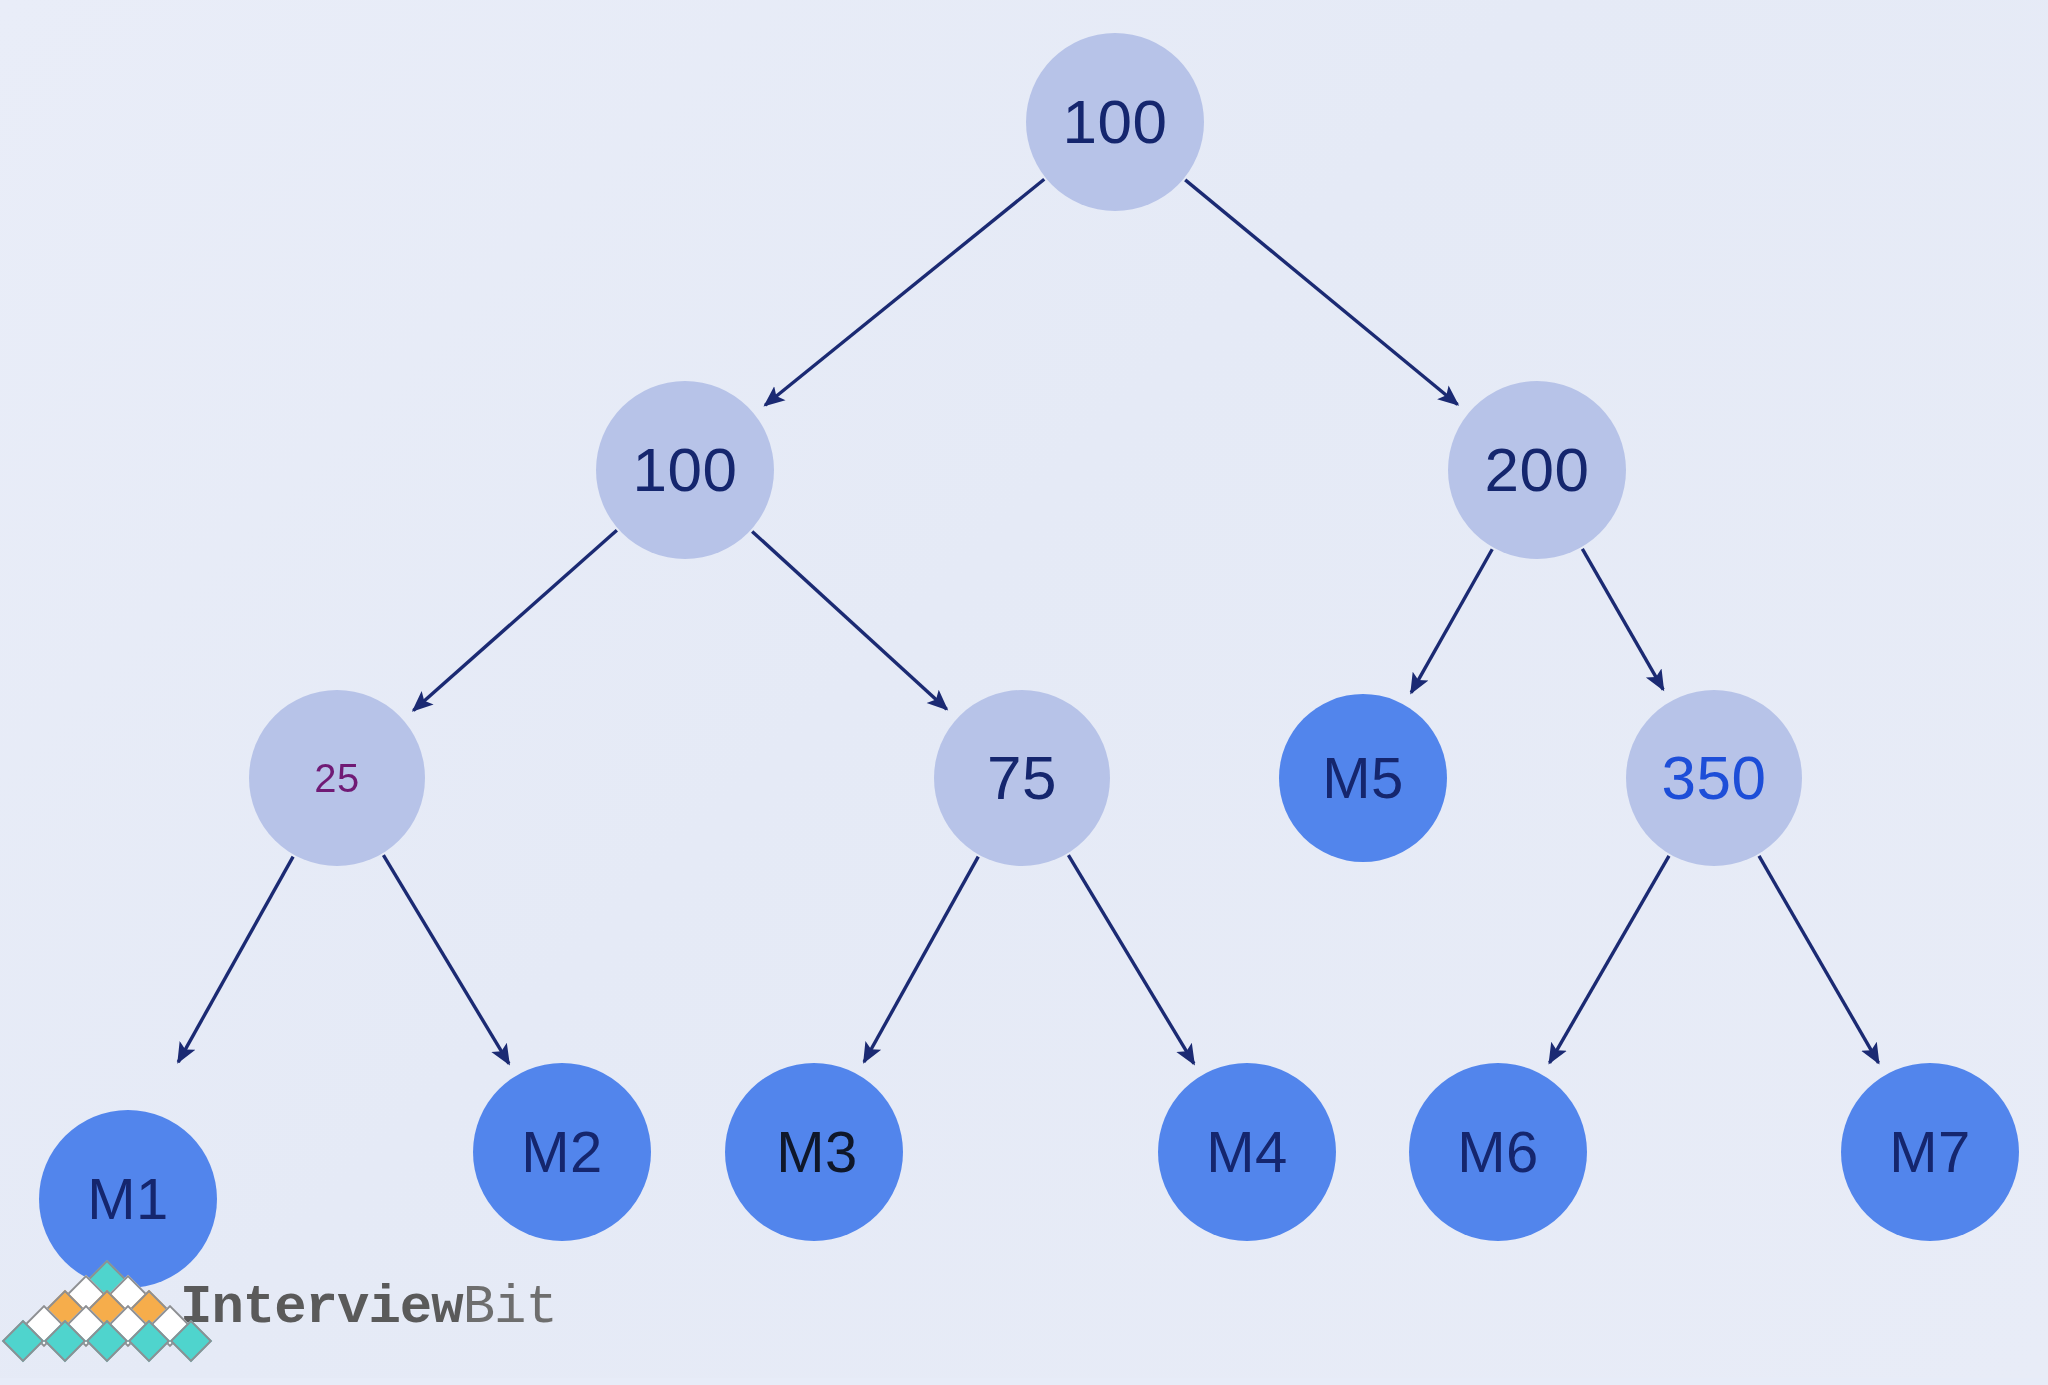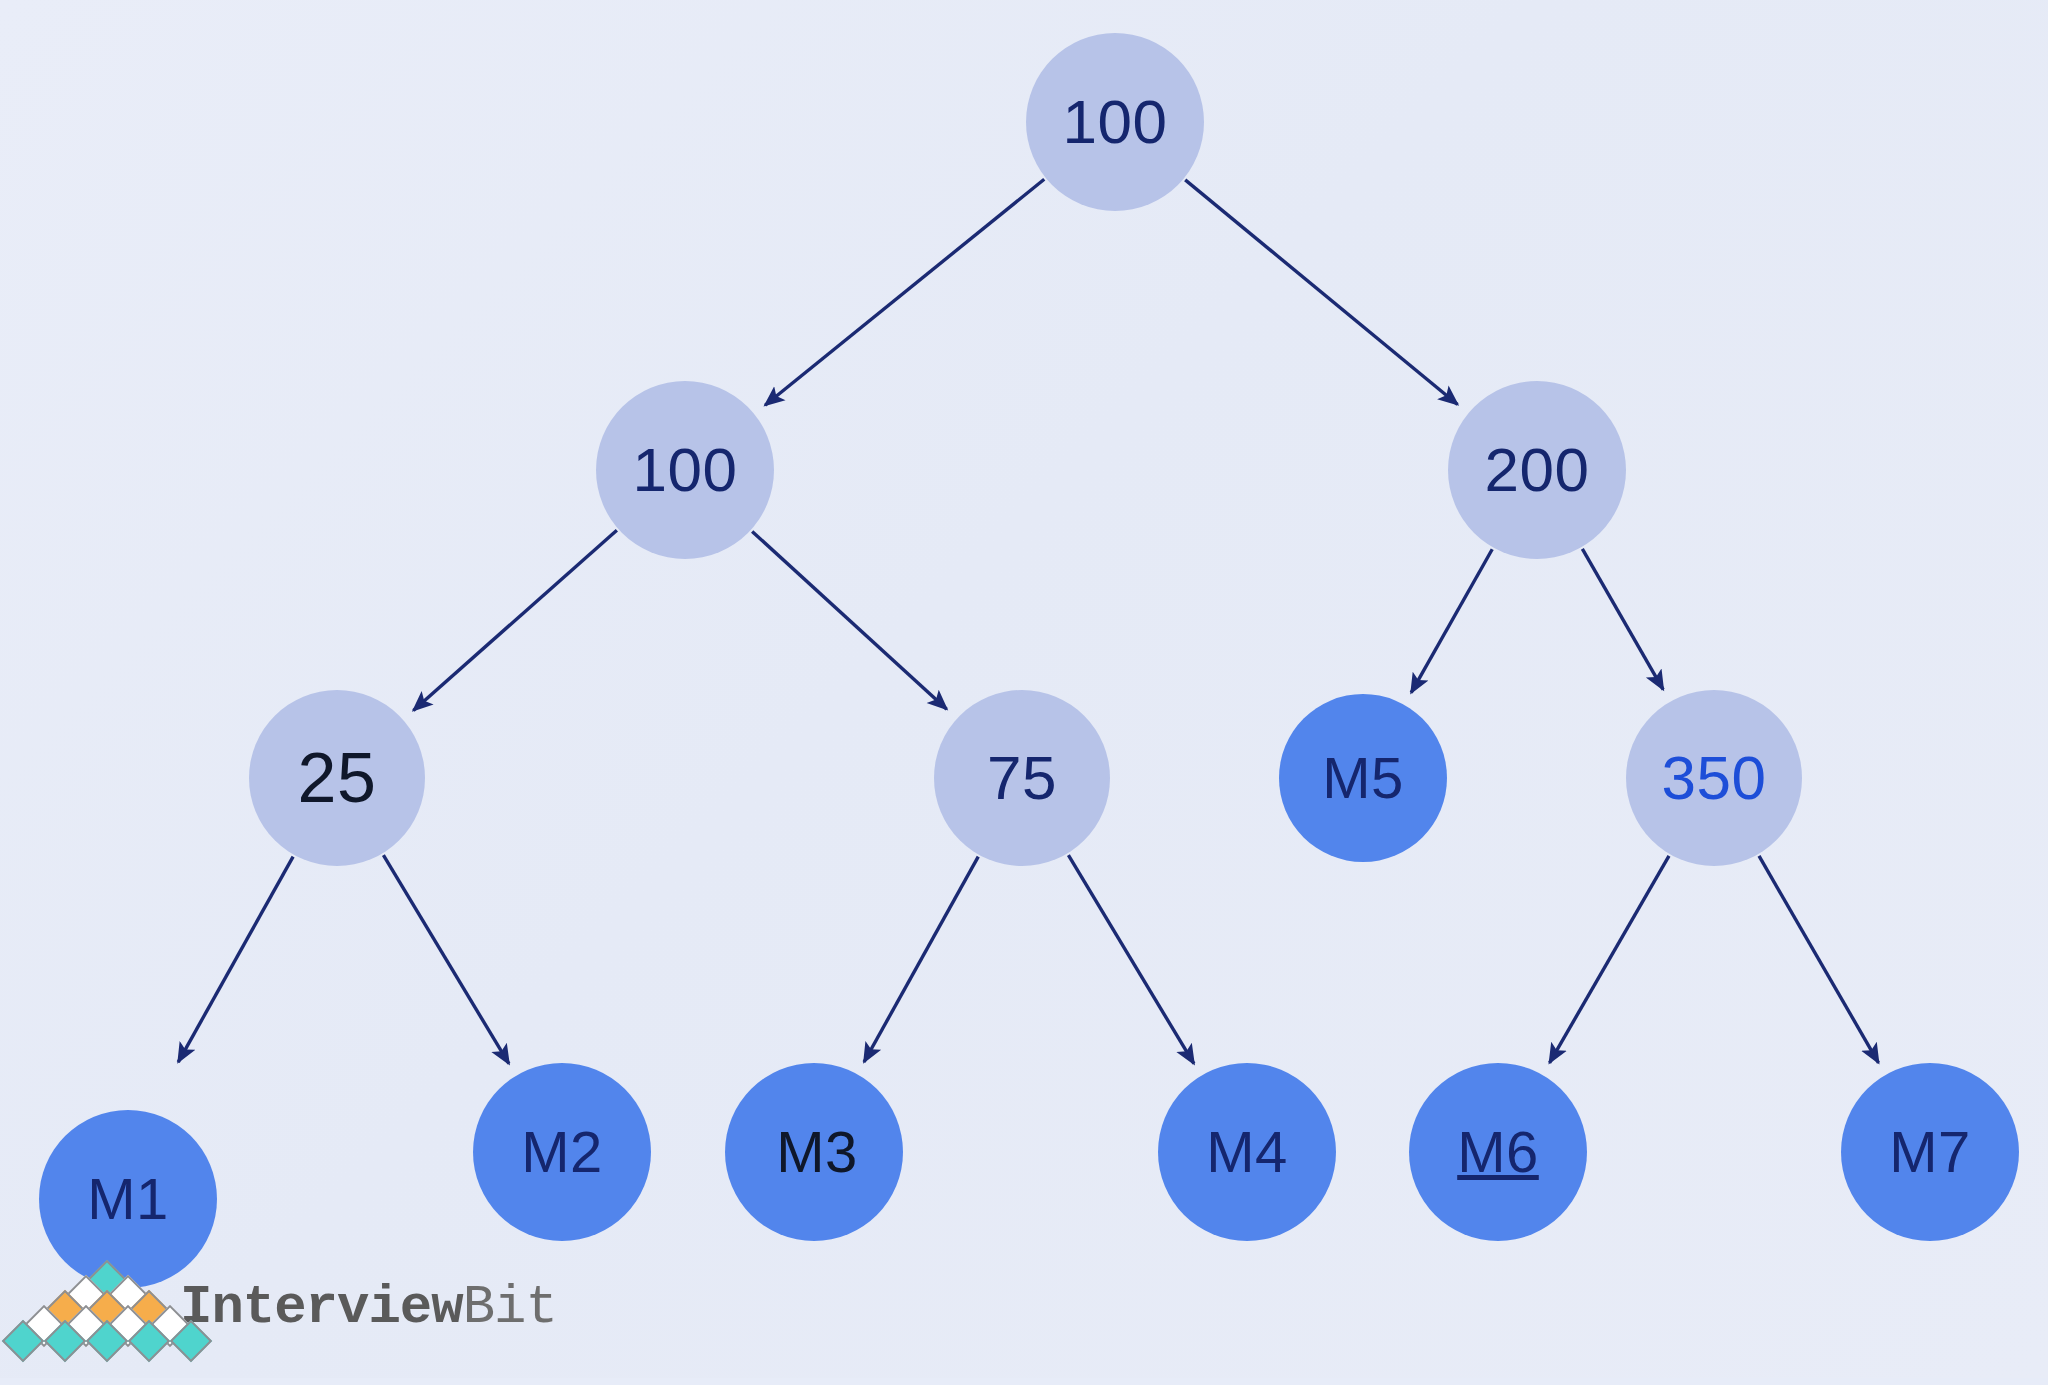--- a/index.html
+++ b/index.html
@@ -114,21 +114,21 @@
       <div class="node internal" style="left: 1026px; top: 33px; width: 178px; height: 178px; background: rgb(183, 195, 232);">
         <span class="node-label" style="font-size: 62px; color: rgb(21, 38, 110);">100</span>
       </div>
       <div class="node internal" style="left: 596px; top: 381px; width: 178px; height: 178px; background: rgb(183, 195, 232);">
         <span class="node-label" style="font-size: 62px; color: rgb(21, 38, 110);">100</span>
       </div>
       <div class="node internal" style="left: 1448px; top: 381px; width: 178px; height: 178px; background: rgb(183, 195, 232);">
         <span class="node-label" style="font-size: 62px; color: rgb(21, 38, 110);">200</span>
       </div>
       <div class="node internal" style="left: 249px; top: 690px; width: 176px; height: 176px; background: rgb(183, 195, 232);">
-        <span class="node-label" style="font-size: 70px; color: #0f172a;">25</span>
+        <span class="node-label" style="font-size: 40px; color: #701a75;">25</span>
       </div>
       <div class="node internal" style="left: 934px; top: 690px; width: 176px; height: 176px; background: rgb(183, 195, 232);">
         <span class="node-label" style="font-size: 62px; color: rgb(21, 38, 110);">75</span>
       </div>
       <div class="node leaf" style="left: 1279px; top: 694px; width: 168px; height: 168px; background: rgb(82, 133, 236);">
         <span class="node-label" style="font-size: 58px; color: rgb(21, 38, 110);">M5</span>
       </div>
       <div class="node internal" style="left: 1626px; top: 690px; width: 176px; height: 176px; background: rgb(183, 195, 232);">
         <span class="node-label" style="font-size: 62px; color: #1d4ed8;">350</span>
       </div>
@@ -138,21 +138,21 @@
       <div class="node leaf" style="left: 473px; top: 1063px; width: 178px; height: 178px; background: rgb(82, 133, 236);">
         <span class="node-label" style="font-size: 58px; color: rgb(21, 38, 110);">M2</span>
       </div>
       <div class="node leaf" style="left: 725px; top: 1063px; width: 178px; height: 178px; background: rgb(82, 133, 236);">
         <span class="node-label" style="font-size: 58px; color: #0f172a; margin-left: 6px;">M3</span>
       </div>
       <div class="node leaf" style="left: 1158px; top: 1063px; width: 178px; height: 178px; background: rgb(82, 133, 236);">
         <span class="node-label" style="font-size: 58px; color: rgb(21, 38, 110);">M4</span>
       </div>
       <div class="node leaf" style="left: 1409px; top: 1063px; width: 178px; height: 178px; background: rgb(82, 133, 236);">
-        <span class="node-label" style="font-size: 58px; color: rgb(21, 38, 110); text-decoration: underline;">M6</span>
+        <span class="node-label" style="font-size: 58px; color: rgb(21, 38, 110);">M6</span>
       </div>
       <div class="node leaf" style="left: 1841px; top: 1063px; width: 178px; height: 178px; background: rgb(82, 133, 236);">
         <span class="node-label" style="font-size: 58px; color: rgb(21, 38, 110);">M7</span>
       </div>
     </div>
 
   <div id="logo" style="left: 48px; top: 1268px;">
     <div id="logo-mark">
         <div class="dia teal" style="left: 44px; top: -2px; background: rgb(79, 212, 205); border-color: rgb(141, 143, 147);"></div>
         <div class="dia whit" style="left: 23px; top: 13px; background: rgb(255, 255, 255); border-color: rgb(141, 143, 147);"></div>

